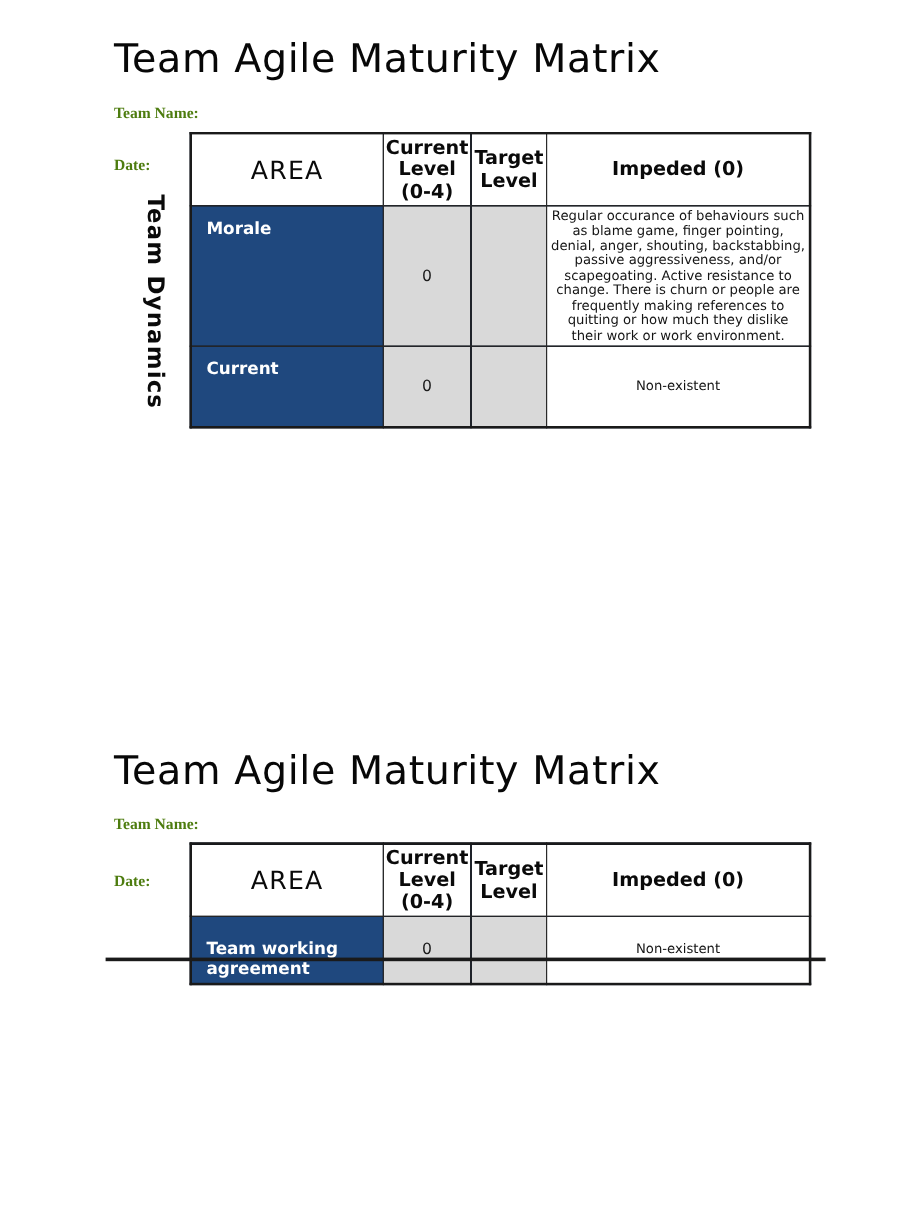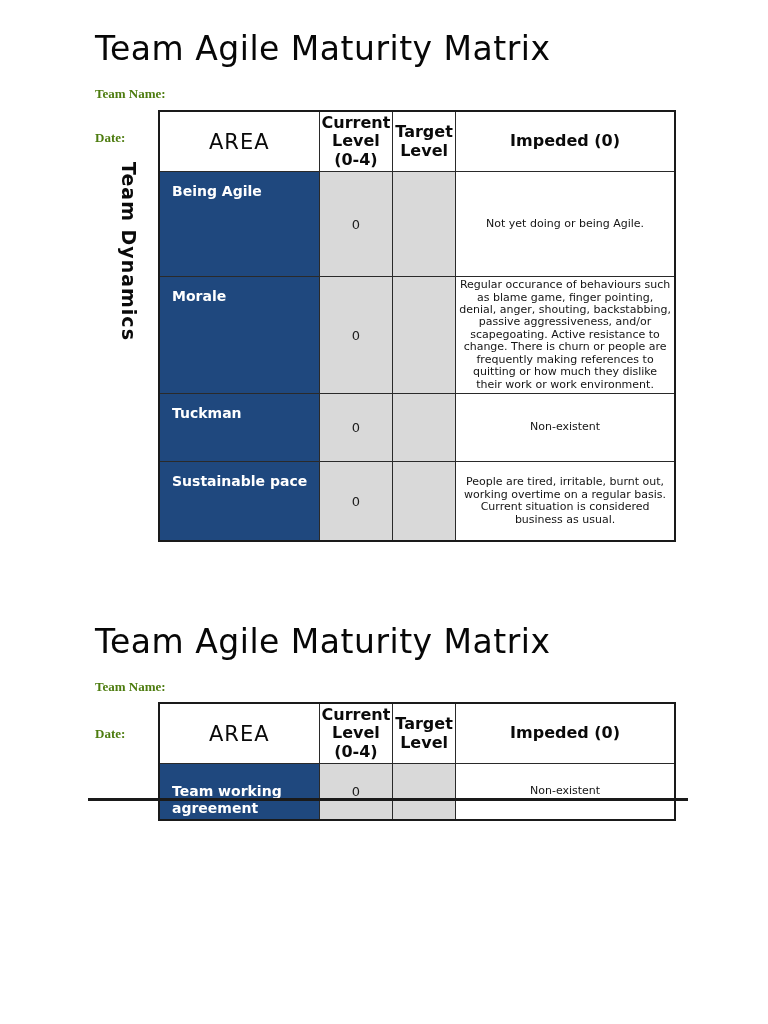--- a/index.html
+++ b/index.html
@@ -114,43 +114,31 @@
         <col class="c-tgt">
         <col class="c-imp">
     </colgroup>
     <tbody>
         <tr class="h-40">
       <th class="h h-area">AREA</th>
       <th class="h">Current Level (0-4)</th>
       <th class="h">Target Level</th>
       <th class="h">Impeded (0)</th>
     </tr>
-    <tr class="r-105">
-      <td class="area">Being Agile</td>
-      <td class="lvl">0</td>
-      <td class="lvl"></td>
-      <td class="imp">Not yet doing or being Agile.</td>
-    </tr>
     <tr class="r-110">
       <td class="area">Morale</td>
       <td class="lvl">0</td>
       <td class="lvl"></td>
       <td class="imp">Regular occurance of behaviours such as blame game, finger pointing, denial, anger, shouting, backstabbing, passive aggressiveness, and/or scapegoating. Active resistance to change. There is churn or people are frequently making references to quitting or how much they dislike their work or work environment.</td>
     </tr>
     <tr class="r-68">
-      <td class="area">Tuckman</td>
+      <td class="area">Current</td>
       <td class="lvl">0</td>
       <td class="lvl"></td>
       <td class="imp">Non-existent</td>
-    </tr>
-    <tr class="r-80">
-      <td class="area">Sustainable pace</td>
-      <td class="lvl">0</td>
-      <td class="lvl"></td>
-      <td class="imp">People are tired, irritable, burnt out, working overtime on a regular basis. Current situation is considered business as usual.</td>
     </tr>
   </tbody>
     </table>
 
   <div class="doc-title t2">Team Agile Maturity Matrix</div>
   <div class="field-label tn2">Team Name:</div>
   <div class="field-label dt2">Date:</div>
 
   <table class="matrix m2">
     <colgroup>

